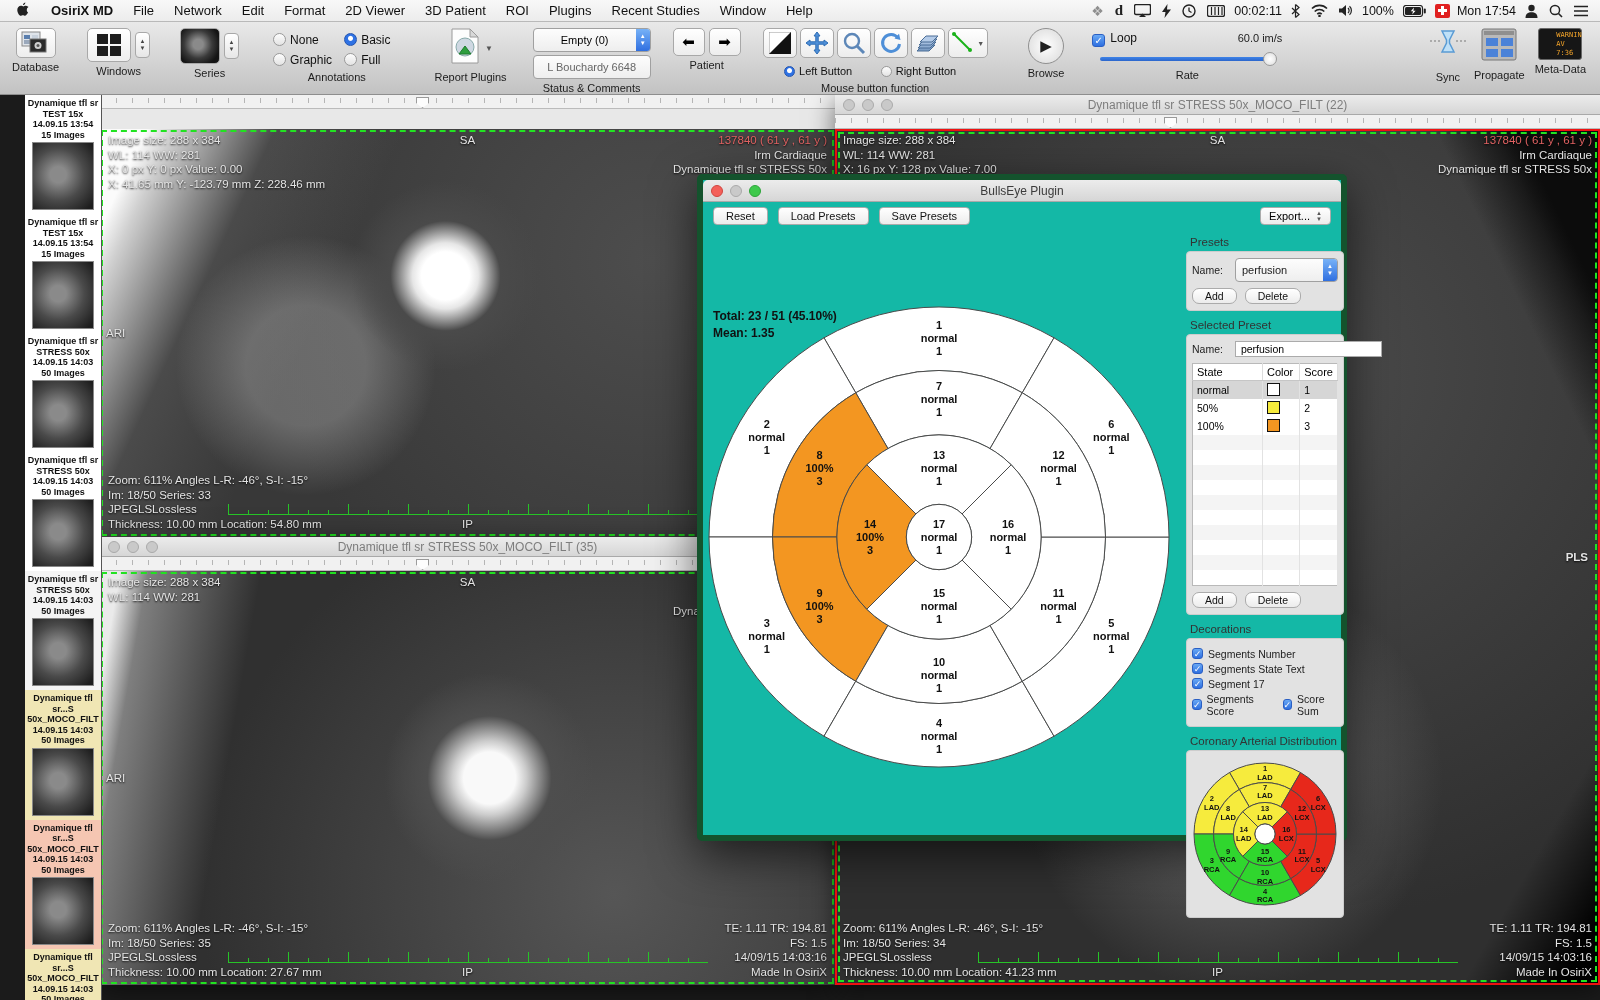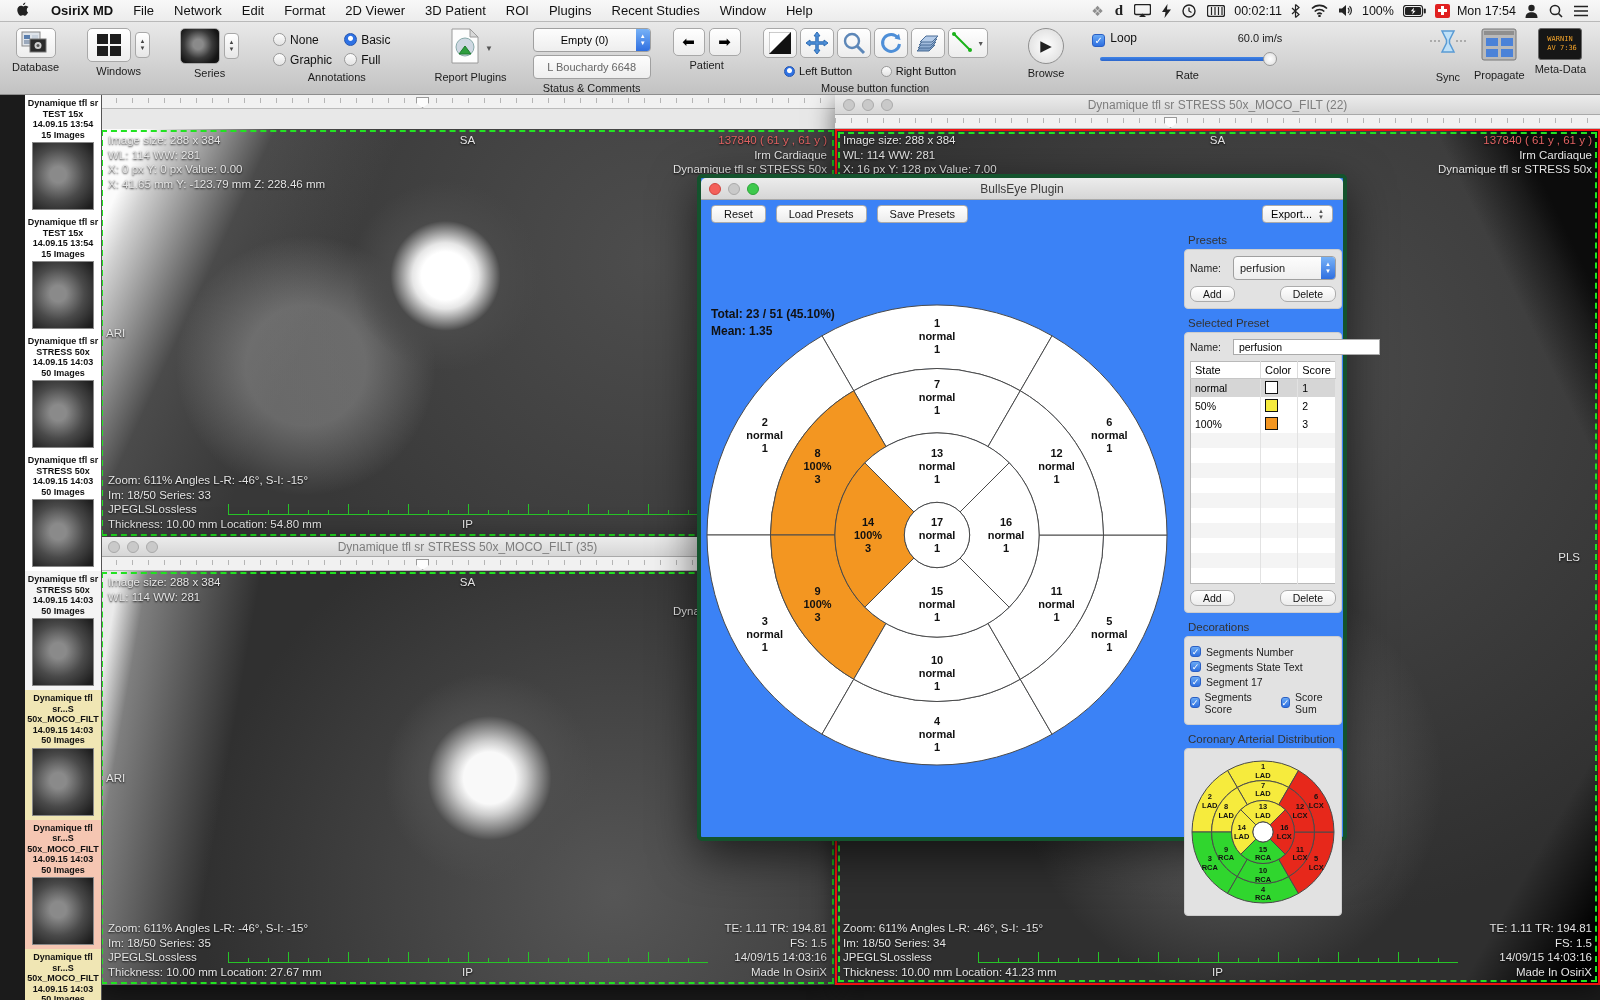--- a/index.html
+++ b/index.html
@@ -100,53 +100,53 @@
     linear-gradient(64deg, transparent 86%, #0c0c0c 93%),
     linear-gradient(244deg, #050505 0 2%, transparent 9%),
     radial-gradient(circle at 60% 28%, #4b4b4b, #2f2f2f 72%); background-color:#2f2f2f; }
 
   .ov { position:absolute; font-size:11.5px; color:#e4e4e4; text-shadow:0 1px 2px rgba(0,0,0,.9);
     line-height:14.5px; white-space:nowrap; }
   .ov-tl { top:4px; left:8px; }
   .ov-tc { top:4px; left:0; right:0; text-align:center; }
   .ov-tr { top:4px; right:8px; text-align:right; }
   .ov-ml { top:50%; left:6px; transform:translateY(-50%); }
-  .ov-mr { top:50%; right:20px; transform:translateY(-50%); }
+  .ov-mr { top:50%; right:12px; transform:translateY(-50%);font-weight:bold; }
   .ov-bl { bottom:6px; left:8px; }
   .ov-bc { bottom:6px; left:0; right:0; text-align:center; }
   .ov-br { bottom:6px; right:8px; text-align:right; }
   .id-line { color:#e06262; }
   .ruler { position:absolute; bottom:22px; left:50%; transform:translateX(-50%); width:480px; height:11px;
     background-image:
       repeating-linear-gradient(90deg, #27c427 0 1.5px, transparent 1.5px 60px),
       repeating-linear-gradient(90deg, #27c427 0 1px, transparent 1px 20px),
       linear-gradient(#27c427,#27c427);
     background-size:100% 11px, 100% 5px, 100% 1.5px;
     background-position:bottom left, bottom left, bottom left;
     background-repeat:no-repeat; }
 
   
-  #plugin { position:absolute; left:697px; top:174px; width:650px; height:667px; background:#3b82f6;
-    border-radius:5px; box-shadow:0 14px 45px rgba(0,0,0,.6); z-index:40; border:4px solid #14532d; }
+  #plugin { position:absolute; left:697px; top:174px; width:650px; height:667px; background:#14b8a6;
+    border-radius:5px; box-shadow:0 14px 45px rgba(0,0,0,.6); z-index:40; border:6px solid #14532d; }
   #plugin .titlebar { border-radius:5px 5px 0 0; height:22px; }
   #plugin .wtitle { color:#3c3c3c; }
   .pbar { display:flex; align-items:center; padding:5px 10px 6px; gap:10px; }
   .btn { background:linear-gradient(#ffffff,#ececec); border:1px solid #ababab; border-radius:4px;
     font-size:11px; color:#111; padding:2px 12px; box-shadow:0 1px 0 rgba(255,255,255,.7) inset; }
   .export { margin-left:auto; display:flex; align-items:center; gap:6px; background:linear-gradient(#fff,#ececec);
     border:1px solid #ababab; border-radius:4px; font-size:11px; padding:2px 8px; }
   .export .arr { font-size:6px; line-height:6px; color:#555; display:flex; flex-direction:column; }
   #stats { position:absolute; left:10px; top:128px; font-size:12px; font-weight:bold; color:#111; line-height:17px; }
   #main-bullseye { position:absolute; left:2px; top:120px; }
   .rp { position:absolute; left:483px; top:48px; width:158px; }
   .sec-h { font-size:11.5px; color:#333; margin:8px 0 3px 4px; }
   .sec-box { background:#e2e2e2; border:1px solid #cdcdcd; border-radius:4px; padding:6px 5px; }
   .nrow { display:flex; align-items:center; gap:12px; font-size:10.5px; color:#222; }
   .tfield { flex:1; background:#fff; border:1px solid #ababab; font-size:10.5px; padding:1px 5px; height:16px; }
-  .btnrow { display:flex; justify-content:space-between; gap:8px; margin-top:6px; }
+  .btnrow { display:flex; justify-content:flex-start; gap:8px; margin-top:6px; }
   .btn.sm { padding:1px 12px; font-size:10.5px; border-radius:7px; }
   table.states { width:100%; border-collapse:collapse; background:#fff; border:1px solid #b9b9b9;
     font-size:10.5px; margin-top:6px; }
   table.states th { text-align:left; font-weight:normal; font-size:11px; border-bottom:1px solid #c6c6c6;
     border-right:1px solid #dcdcdc; padding:2px 4px; background:#fff; white-space:nowrap; overflow:hidden; }
   table.states td { padding:1.5px 4px; border-right:1px solid #e2e2e2; white-space:nowrap; }
   tr.selrow { background:#d6d6d6; }
   tr.zebra { background:#f4f4f4; }
   .swatch { width:13px; height:13px; border:1.5px solid #111; display:inline-block; }
   .empty-cell { height:15px; }
@@ -421,21 +421,21 @@
             <rect x="4" y="3" width="30" height="4" fill="#8f8f8f"></rect>
             <rect x="6" y="10" width="12" height="8" fill="#4b82d8"></rect>
             <rect x="21" y="10" width="12" height="8" fill="#4b82d8"></rect>
             <rect x="6" y="21" width="12" height="8" fill="#4b82d8"></rect>
             <rect x="21" y="21" width="12" height="8" fill="#4b82d8"></rect>
           </svg>
       </span>
       <span class="tlabel">Propagate</span>
     </div>
     <div class="tgroup" style="margin-left:10px;margin-right:14px;">
-      <span style="width:44px;height:32px;background:#161616;border:1px solid #666;border-radius:3px;display:flex;flex-direction:column;align-items:flex-start;justify-content:center;padding-left:8px;font-family:'DejaVu Sans Mono',monospace;font-size:7px;color:#f2a32a;line-height:9px;">
+      <span style="width:44px;height:32px;background:#161616;border:1px solid #666;border-radius:3px;display:flex;flex-direction:column;align-items:flex-start;justify-content:center;padding-left:17px;font-family:'DejaVu Sans Mono',monospace;font-size:7px;color:#f2a32a;line-height:9px;">
         <span>WARNIN</span>
         <span>AV 7:36</span>
       </span>
       <span class="tlabel">Meta-Data</span>
     </div>
   </div>
 
   <div id="sidebar">
       <div class="sb-item" style="background: rgb(255, 255, 255);">
         <div class="t">Dynamique tfl sr</div>

